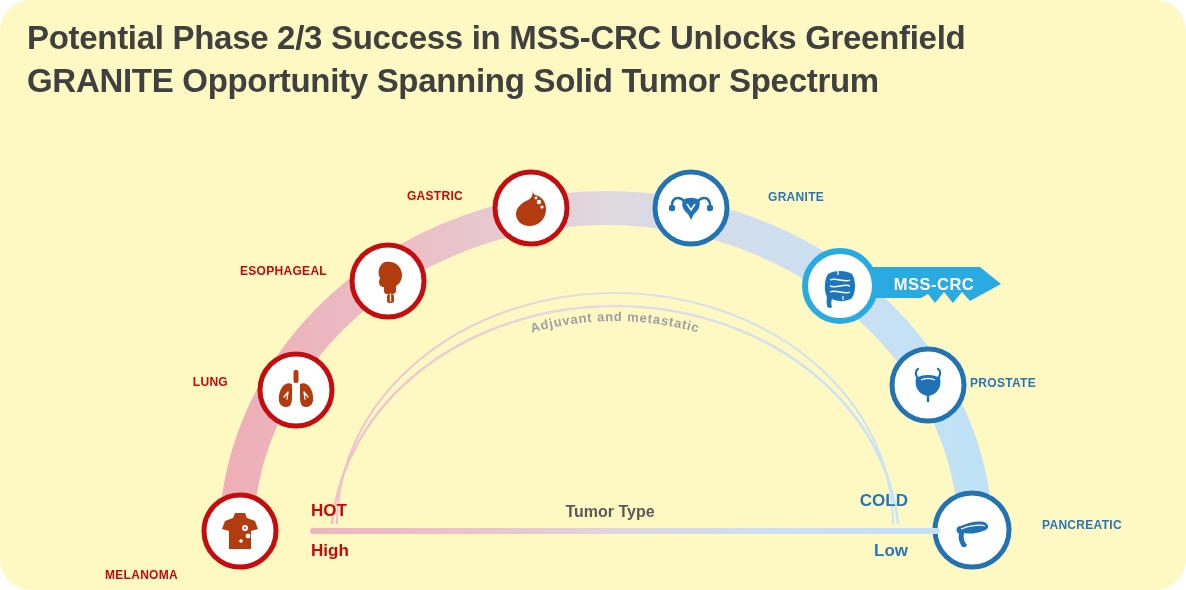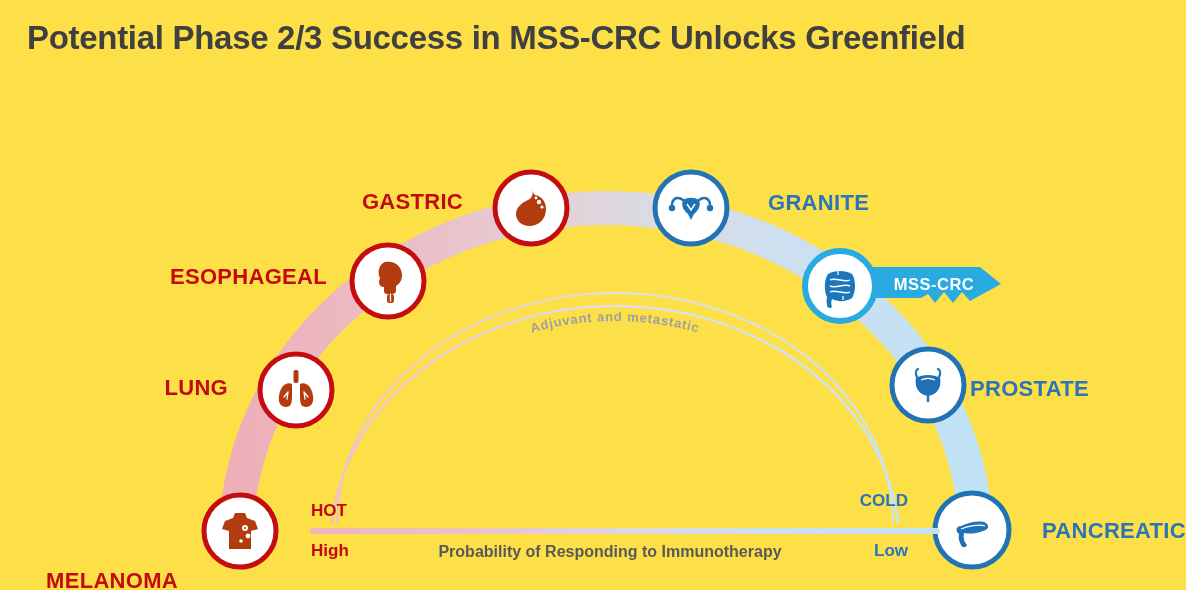--- a/index.html
+++ b/index.html
@@ -1,32 +1,33 @@
 <!DOCTYPE html>
 <html><head>
 <meta charset="utf-8">
 <style>
   html,body{margin:0;padding:0;background:#ffffff;}
   .slide{
     position:relative;
     width:1186px;height:590px;
-    background:#fde047;
+    background:#fef9c3;
     overflow:hidden;
     font-family:"Liberation Sans", sans-serif;
+    border-radius:31px;
   }
   .title{
     position:absolute;left:27px;top:16px;width:1120px;
     font-size:33px;line-height:43px;font-weight:bold;
     color:#404040;letter-spacing:-0.3px;margin:0;
   }
   .title span{display:block;}
   svg.diagram{position:absolute;left:0;top:0;}
   .tumor-label{
     position:absolute;
-    font-size:22px;font-weight:bold;letter-spacing:0.3px;
+    font-size:12px;font-weight:bold;letter-spacing:0.3px;
     white-space:nowrap;z-index:3;
   }
   .hot-label{color:#C30A0E;}
   .cold-label{color:#2B74B8;}
   .legend-edge{
     position:absolute;font-size:17px;font-weight:bold;white-space:nowrap;z-index:3;
   }
   .legend-axis{
     position:absolute;left:310px;width:600px;text-align:center;
     font-size:16px;font-weight:bold;color:#595959;white-space:nowrap;z-index:3;
@@ -37,20 +38,21 @@
     background:linear-gradient(90deg,#EDB5BC 0%,#E9C6CC 30%,#DED8DE 50%,#CEDFEF 72%,#C4E1F5 100%);
   }
 </style>
 </head>
 <body>
 
 <div class="slide">
 
   <h1 class="title">
     <span>Potential Phase 2/3 Success in MSS-CRC Unlocks Greenfield</span>
+    <span>GRANITE Opportunity Spanning Solid Tumor Spectrum</span>
   </h1>
 
   <svg class="diagram" width="1186" height="590" viewBox="0 0 1186 590">
     <defs>
       <linearGradient id="bandGrad" gradientUnits="userSpaceOnUse" x1="236" y1="0" x2="976" y2="0">
         <stop offset="0" stop-color="#EEAFB7"></stop>
         <stop offset="0.3" stop-color="#E9C4CB"></stop>
         <stop offset="0.5" stop-color="#DFD8DE"></stop>
         <stop offset="0.72" stop-color="#CFDFEF"></stop>
         <stop offset="1" stop-color="#C0E2F6"></stop>
@@ -156,21 +158,21 @@
 
   <div class="tumor-label hot-label" style="right:1008px;top:520px;margin-top:48px;">MELANOMA</div>
   <div class="tumor-label hot-label" style="right:958px;top:375px;">LUNG</div>
   <div class="tumor-label hot-label" style="right:859px;top:264px;">ESOPHAGEAL</div>
   <div class="tumor-label hot-label" style="right:723px;top:189px;">GASTRIC</div>
   <div class="tumor-label cold-label" style="left:768px;top:190px;">GRANITE</div>
   <div class="tumor-label cold-label" style="left:970px;top:376px;">PROSTATE</div>
   <div class="tumor-label cold-label" style="left:1042px;top:518px;text-align:right;">PANCREATIC</div>
 
   <div class="legend-edge hot-label" style="left:311px;top:501px;">HOT</div>
+  <div class="legend-axis" style="top:503px;">Tumor Type</div>
   <div class="legend-edge cold-label" style="right:278px;top:491px;">COLD</div>
 
   <div class="gradient-bar"></div>
 
   <div class="legend-edge hot-label" style="left:311px;top:541px;">High</div>
-  <div class="legend-axis" style="top:543px;">Probability of Responding to Immunotherapy</div>
   <div class="legend-edge cold-label" style="right:278px;top:541px;text-align:right;">Low</div>
 
 </div>
 
 </body></html>

